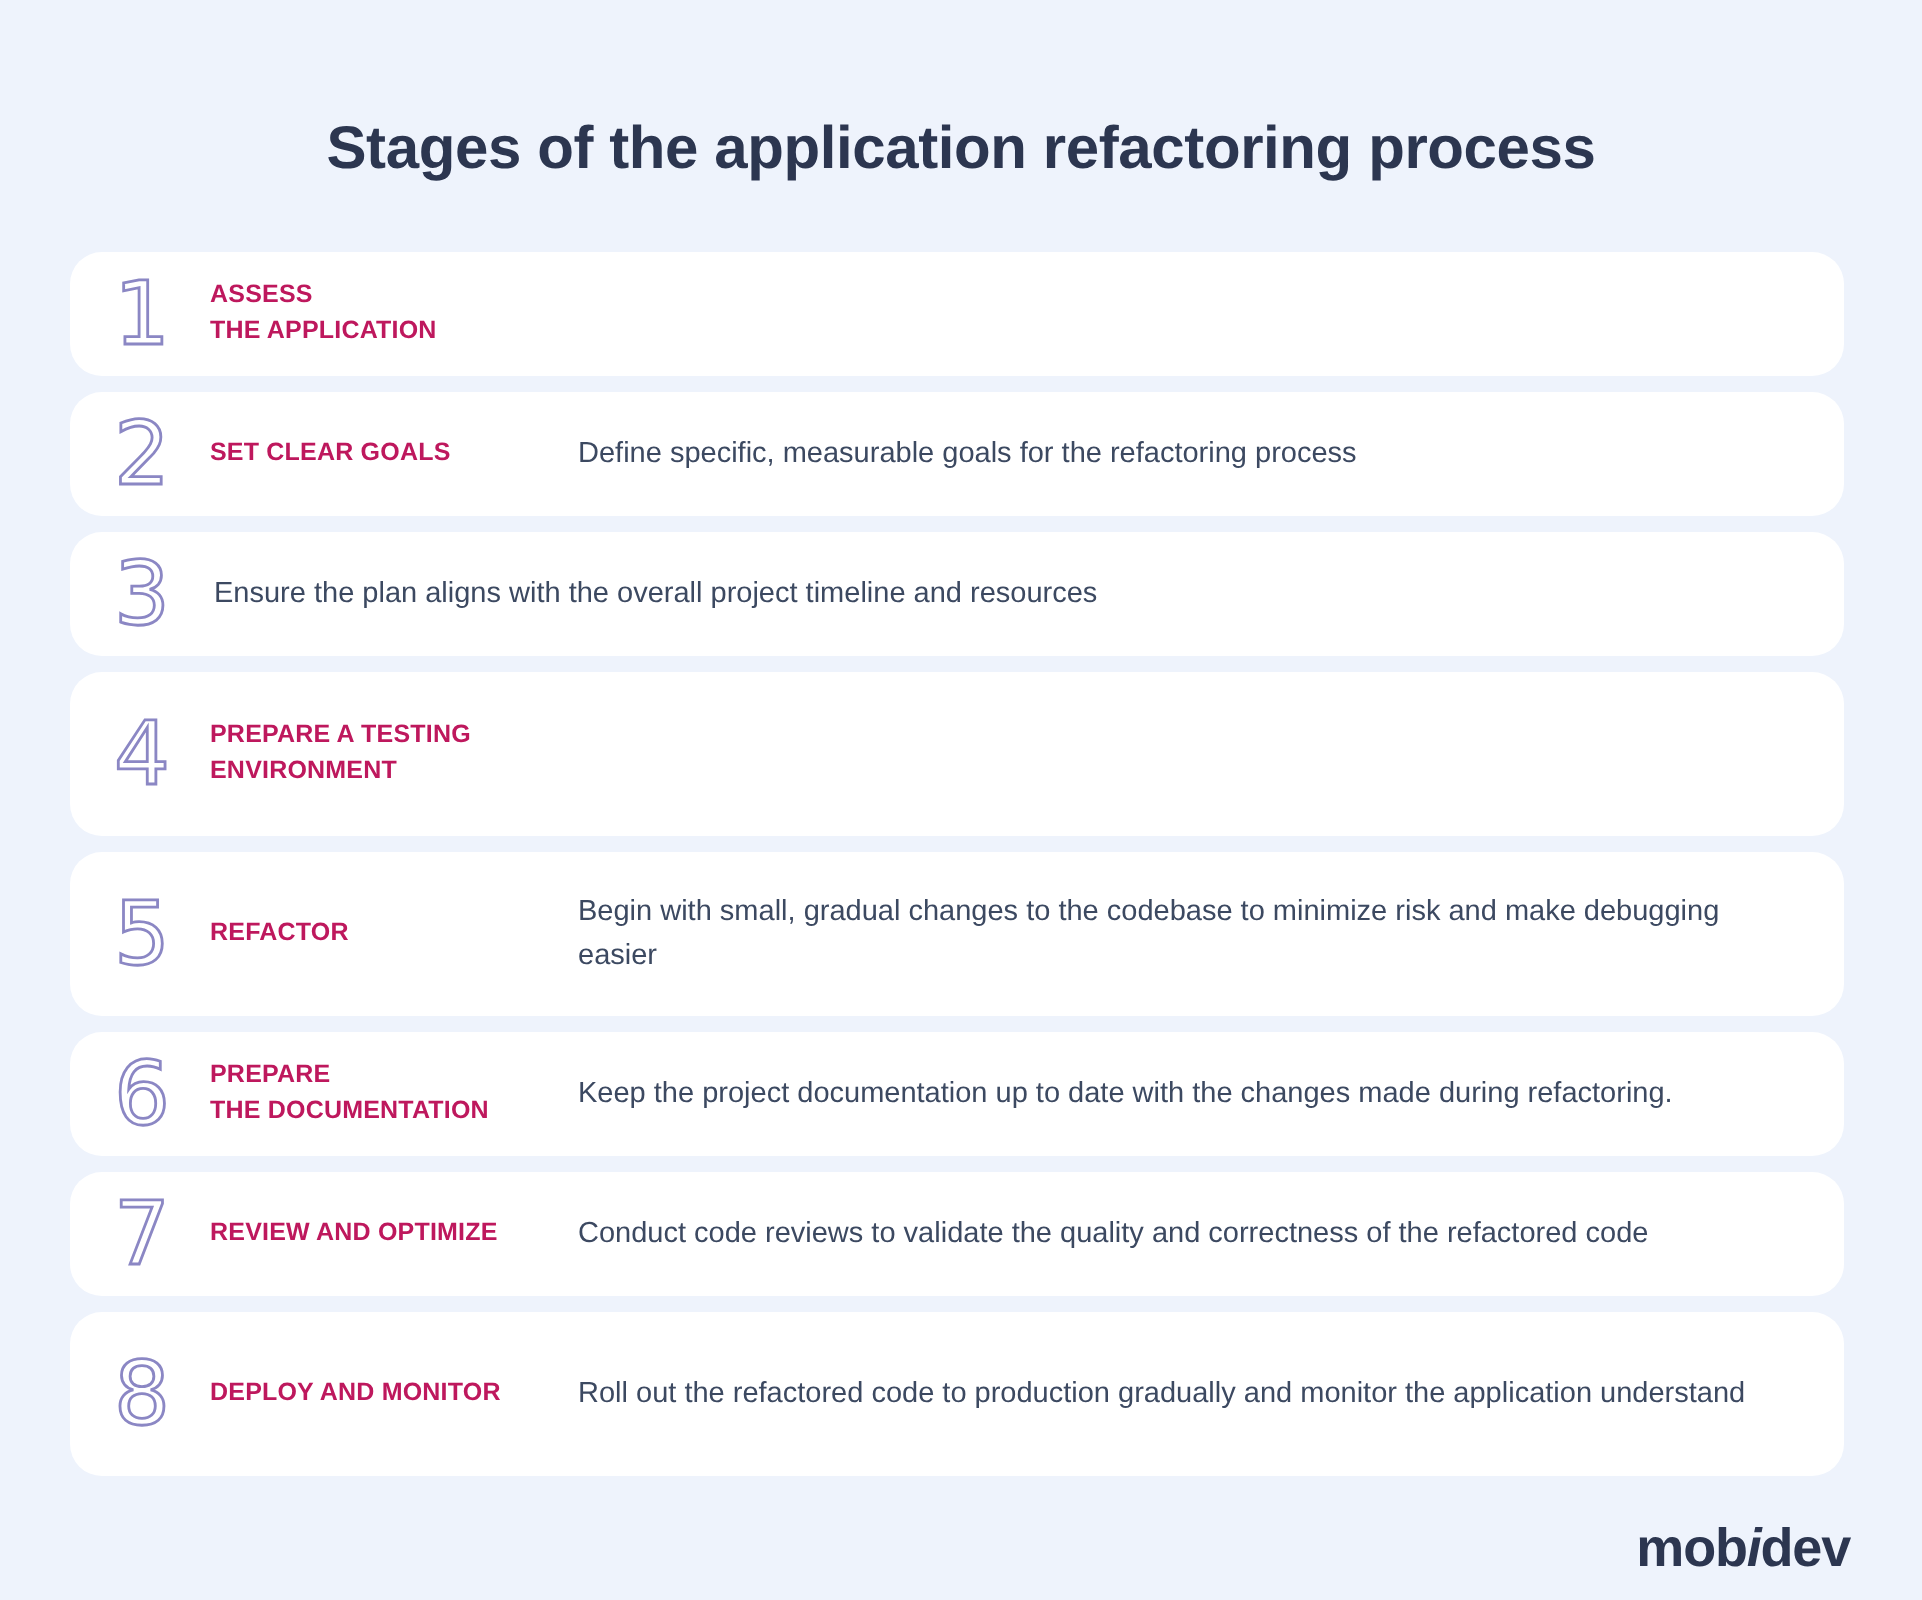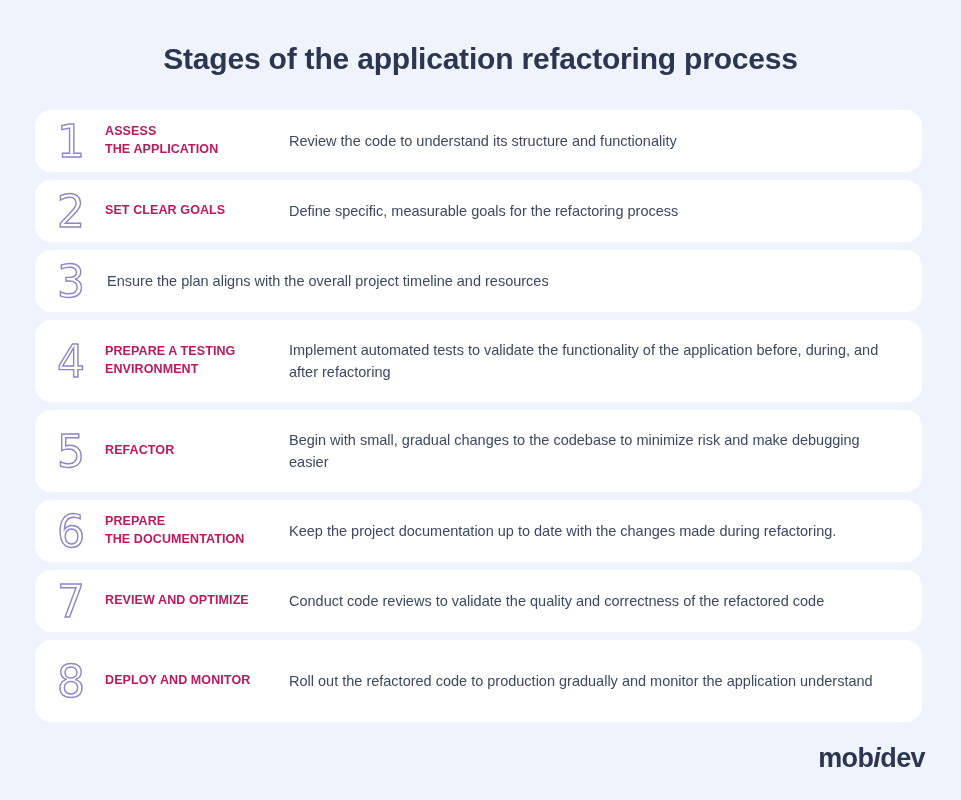--- a/index.html
+++ b/index.html
@@ -18,21 +18,21 @@
     width: 961px;
     height: 800px;
     box-sizing: border-box;
   }
   .page-title {
     text-align: center;
     font-size: 30px;
     font-weight: bold;
     color: #2c3650;
     letter-spacing: -0.2px;
-    margin: 0;
+    margin: 16px;
     padding-top: 42px;
     padding-bottom: 0;
   }
   .stage-list {
     margin: 0;
     padding: 0;
     list-style: none;
     position: absolute;
     left: 35px;
     top: 110px;
@@ -123,23 +123,20 @@
 
   <ul class="stage-list">
       <li class="stage-row h1">
         <div class="num-cell">
           <span class="num-glyph">1</span>
         </div>
         <div class="label-cell">
           <div class="stage-label">ASSESS
 THE APPLICATION</div>
         </div>
-        <div class="desc-cell">
-          <div class="stage-desc">Review the code to understand its structure and functionality</div>
-        </div>
       </li>
       <li class="stage-row h1">
         <div class="num-cell">
           <span class="num-glyph">2</span>
         </div>
         <div class="label-cell">
           <div class="stage-label">SET CLEAR GOALS</div>
         </div>
         <div class="desc-cell">
           <div class="stage-desc">Define specific, measurable goals for the refactoring process</div>
@@ -153,23 +150,20 @@
           <div class="stage-desc">Ensure the plan aligns with the overall project timeline and resources</div>
         </div>
       </li>
       <li class="stage-row h2">
         <div class="num-cell">
           <span class="num-glyph">4</span>
         </div>
         <div class="label-cell">
           <div class="stage-label">PREPARE A TESTING
 ENVIRONMENT</div>
-        </div>
-        <div class="desc-cell">
-          <div class="stage-desc">Implement automated tests to validate the functionality of the application before, during, and after refactoring</div>
         </div>
       </li>
       <li class="stage-row h2">
         <div class="num-cell">
           <span class="num-glyph">5</span>
         </div>
         <div class="label-cell">
           <div class="stage-label">REFACTOR</div>
         </div>
         <div class="desc-cell">

